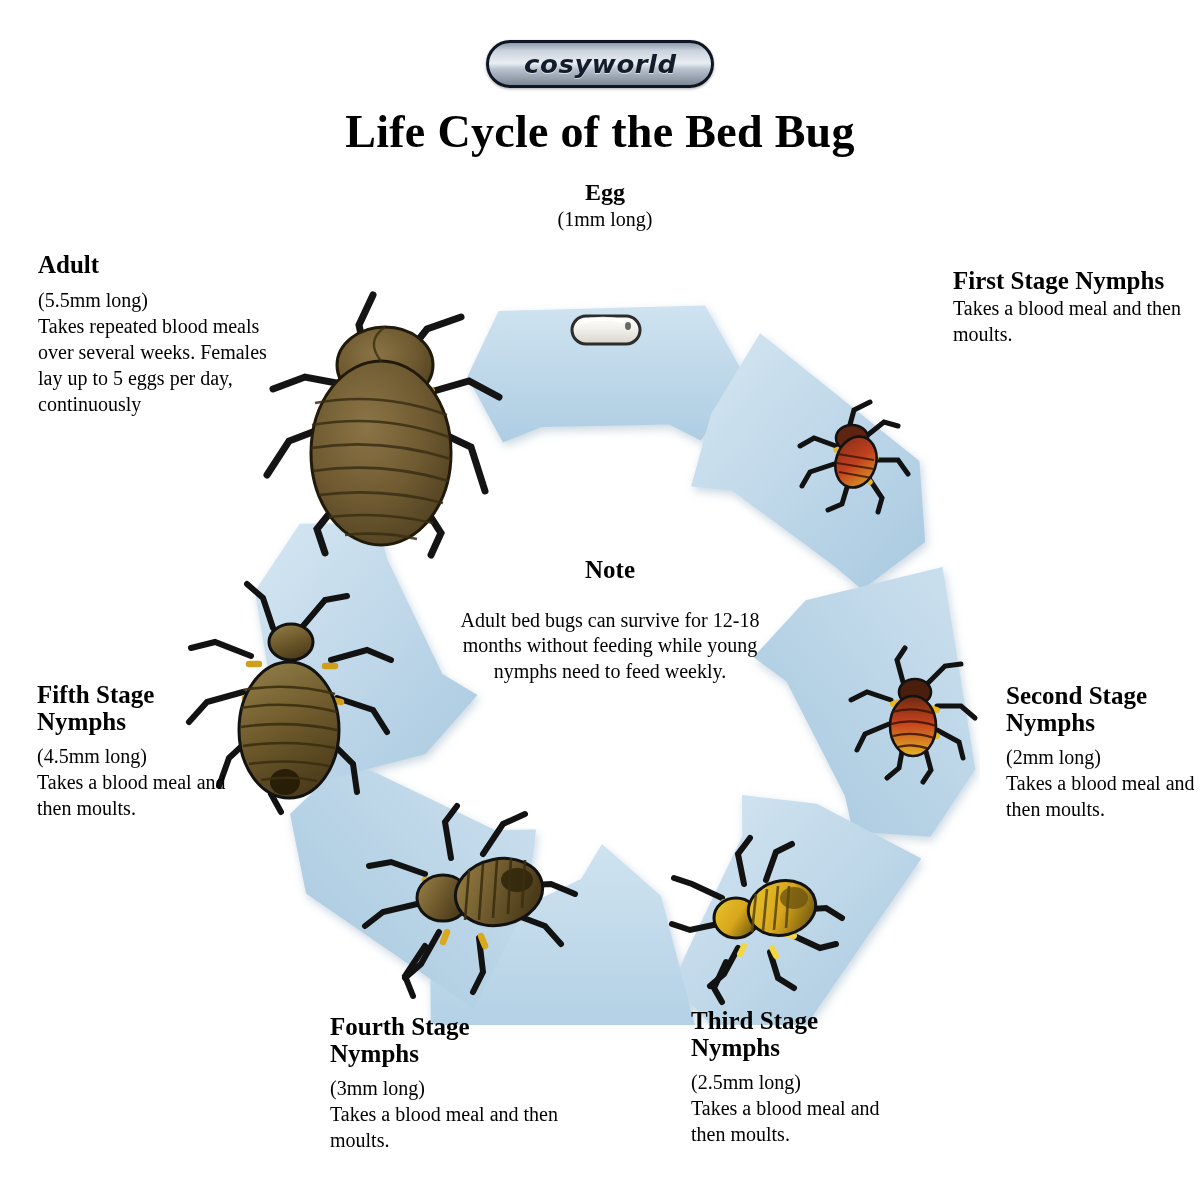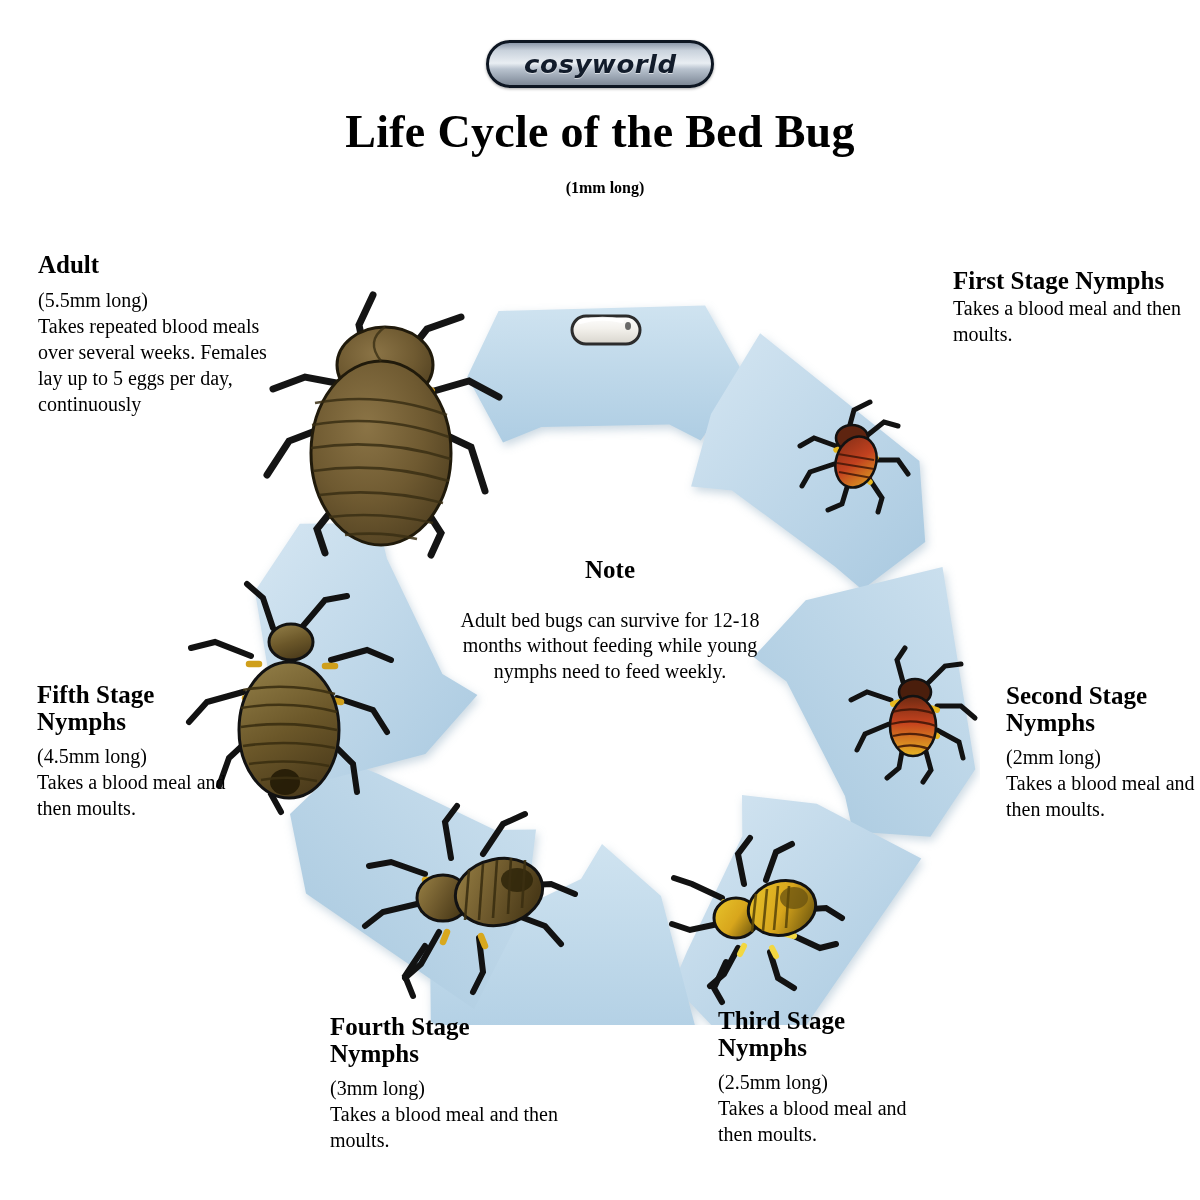--- a/index.html
+++ b/index.html
@@ -40,21 +40,21 @@
     text-align:center;
     font-size:46px;font-weight:700;
     letter-spacing:.3px;
   }
 
   .egg-label{
     position:absolute;left:400px;top:178px;width:410px;
     text-align:center;line-height:1.22;
   }
   .egg-label .h{font-size:24px;font-weight:700;}
-  .egg-label .sub{font-size:16px;font-weight:700;}
+  .egg-label .sub{font-size:20px;font-weight:400;}
 
   
   .ring{position:absolute;left:245px;top:290px;width:735px;height:735px;}
   .ring svg{display:block;width:735px;height:735px;}
 
   
   .note{
     position:absolute;left:455px;top:556px;width:310px;
     text-align:center;
   }
@@ -63,21 +63,21 @@
 
   
   .blk{position:absolute;}
   .blk .h{font-size:25px;font-weight:700;line-height:1.06;}
   .blk .sz{font-size:20px;line-height:1.3;margin-top:8px;}
   .blk .desc{font-size:20px;line-height:1.3;}
 
   #blk-adult{left:30px;top:252px;width:235px;margin-left:8px;}
   #blk-first{left:953px;top:268px;width:230px;}
   #blk-second{left:1006px;top:683px;width:194px;}
-  #blk-third{left:718px;top:1008px;width:220px;}
+  #blk-third{left:691px;top:1008px;width:220px;}
   #blk-fourth{left:330px;top:1014px;width:230px;}
   #blk-fifth{left:37px;top:682px;width:210px;}
 
   
   .bug{position:absolute;}
   .bug svg{display:block;overflow:visible;}
 </style>
 </head>
 <body>
 
@@ -85,20 +85,21 @@
 
   <div class="logo-wrap">
     <div class="logo-pill">
       <span class="logo-text">cosyworld</span>
     </div>
   </div>
 
   <div class="main-title">Life Cycle of the Bed Bug</div>
 
   <div class="egg-label">
+    <div class="h">Egg</div>
     <div class="sub">(1mm long)</div>
   </div>
 
   <div class="ring">
     <svg viewBox="0 0 735 735" xmlns="http://www.w3.org/2000/svg">
       <defs>
         <linearGradient id="gA" x1="0" y1="0" x2="0" y2="1">
           <stop offset="0" stop-color="#cfe3f0"></stop>
           <stop offset="1" stop-color="#aecde3"></stop>
         </linearGradient>

